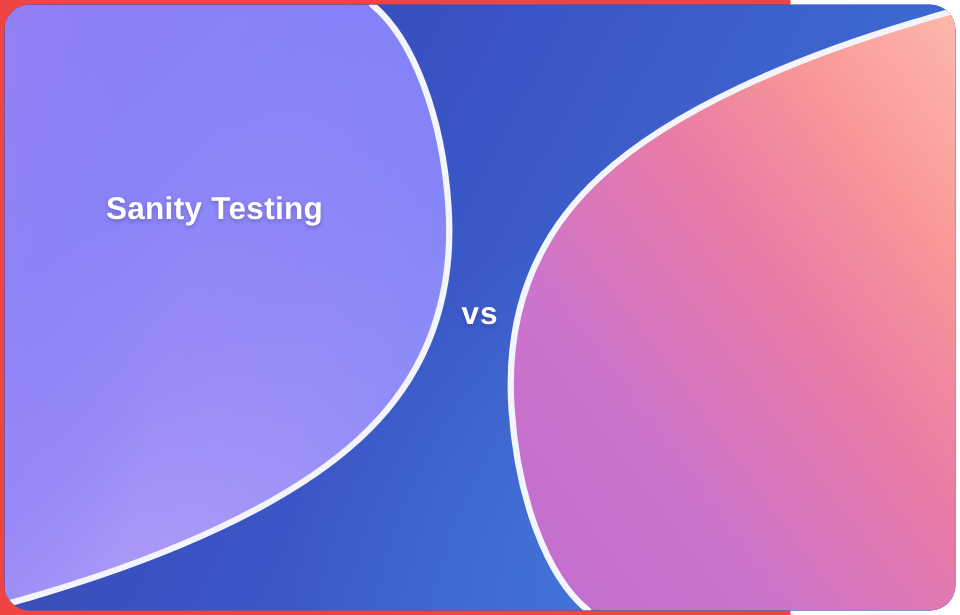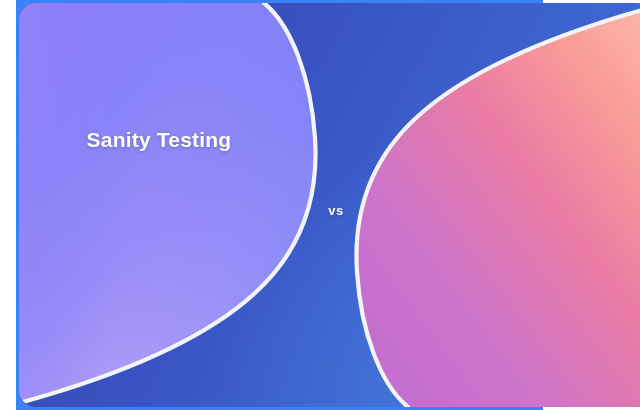--- a/index.html
+++ b/index.html
@@ -12,22 +12,21 @@
     width: 640px;
     height: 410px;
     overflow: hidden;
     font-family: "Liberation Sans", sans-serif;
   }
 
   #stage {
     position: relative;
     width: 527px;
     height: 410px;
-    background: #3b82f6;
-    margin-left: 16px;
+    background: #ef4444;
   }
 
   
   #card {
     position: absolute;
     left: 3px;
     top: 3px;
     width: 634px;
     height: 404px;
     border-radius: 17px;
@@ -71,21 +70,21 @@
     font-size: 21px;
   }
   #label-smoke {
     left: 497px;
     top: 273px;
     font-size: 21px;
   }
   #label-vs {
     left: 320px;
     top: 210px;
-    font-size: 13px;
+    font-size: 21px;
     letter-spacing: 0.6px;
   }
 </style>
 </head>
 <body>
 
 <div id="stage">
 
   <div id="card">
 

